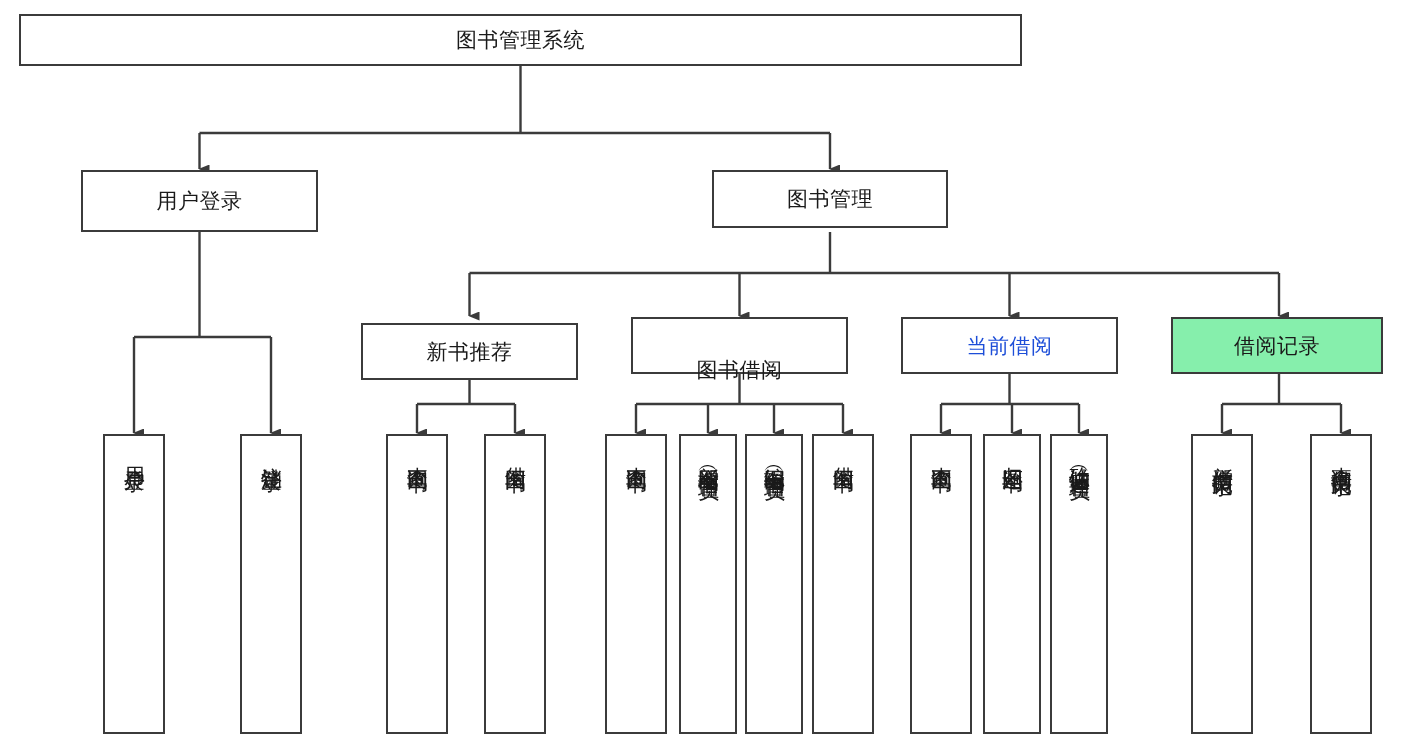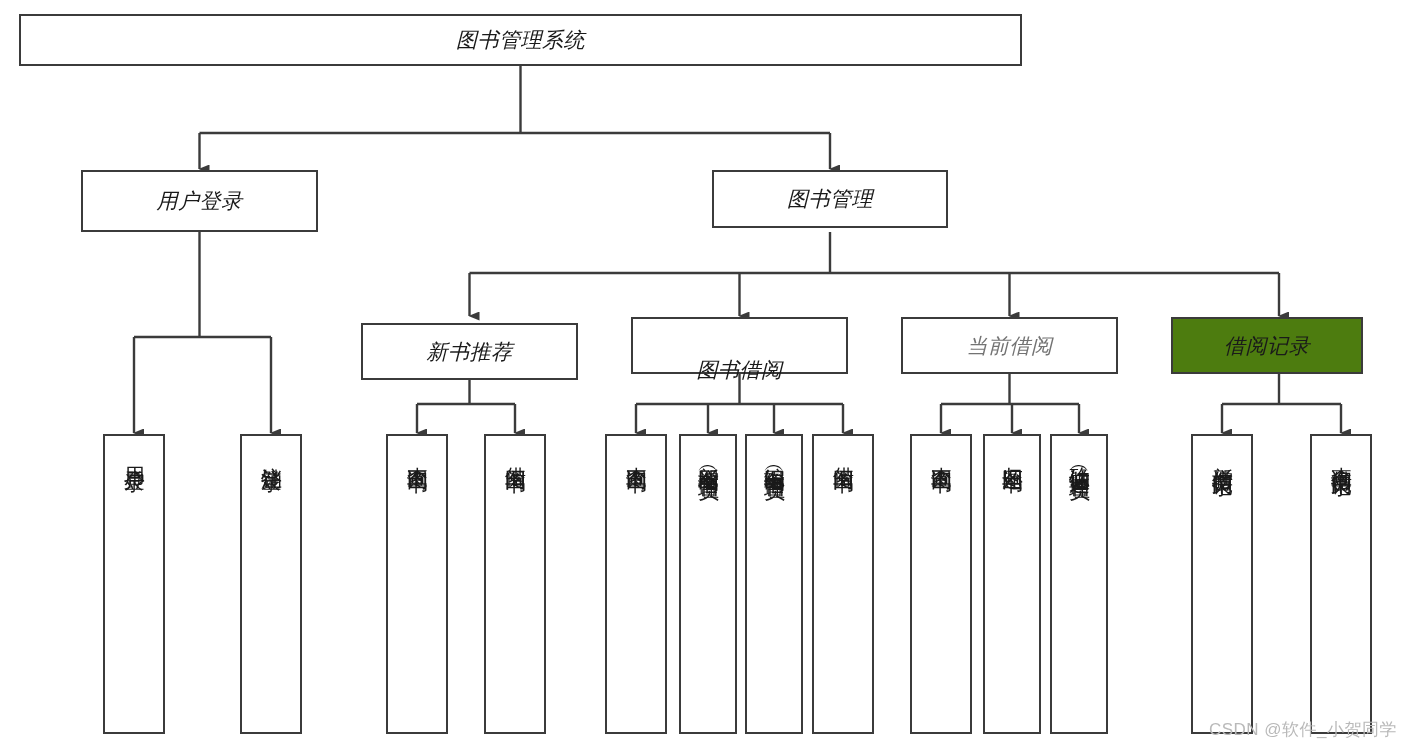--- a/index.html
+++ b/index.html
@@ -38,21 +38,20 @@
   }
   .node .label {
     display: block;
     text-align: center;
     letter-spacing: 0.5px;
   }
   .node.horizontal .label {
     font-size: 21px;
     line-height: 1.1;
     white-space: nowrap;
-    font-style: italic;
   }
   .node.vertical {
     align-items: flex-start;
     justify-content: center;
     padding-top: 14px;
   }
   .node.vertical .label {
     writing-mode: vertical-rl;
     text-orientation: upright;
     font-size: 21px;
@@ -129,23 +128,23 @@
       <div class="node horizontal" style="left: 712px; top: 170px; width: 236px; height: 58px; border-color: rgb(59, 59, 59); background: rgb(255, 255, 255);">
         <span class="label" style="color: rgb(26, 26, 26);">图书管理</span>
       </div>
       <div class="node horizontal" style="left: 361px; top: 317px; width: 217px; height: 57px; border-color: rgb(59, 59, 59); background: rgb(255, 255, 255); margin-top: 6px;">
         <span class="label" style="color: rgb(26, 26, 26);">新书推荐</span>
       </div>
       <div class="node horizontal" style="left: 631px; top: 317px; width: 217px; height: 57px; border-color: rgb(59, 59, 59); background: rgb(255, 255, 255);">
         <span class="label" style="color: rgb(26, 26, 26); margin-top: 48px;">图书借阅</span>
       </div>
       <div class="node horizontal" style="left: 901px; top: 317px; width: 217px; height: 57px; border-color: rgb(59, 59, 59); background: rgb(255, 255, 255);">
-        <span class="label" style="color: #737373;">当前借阅</span>
+        <span class="label" style="color: #1d4ed8;">当前借阅</span>
       </div>
-      <div class="node horizontal" style="left: 1171px; top: 317px; width: 192px; height: 57px; border-color: rgb(59, 59, 59); background: #4d7c0f;">
+      <div class="node horizontal" style="left: 1171px; top: 317px; width: 212px; height: 57px; border-color: rgb(59, 59, 59); background: #86efac;">
         <span class="label" style="color: rgb(26, 26, 26);">借阅记录</span>
       </div>
       <div class="node vertical" style="left: 103px; top: 434px; width: 62px; height: 300px; border-color: rgb(59, 59, 59); background: rgb(255, 255, 255);">
         <span class="label" style="color: rgb(26, 26, 26);">用户登录</span>
       </div>
       <div class="node vertical" style="left: 240px; top: 434px; width: 62px; height: 300px; border-color: rgb(59, 59, 59); background: rgb(255, 255, 255);">
         <span class="label" style="color: rgb(26, 26, 26);">注销登录</span>
       </div>
       <div class="node vertical" style="left: 386px; top: 434px; width: 62px; height: 300px; border-color: rgb(59, 59, 59); background: rgb(255, 255, 255);">
         <span class="label" style="color: rgb(26, 26, 26);">查询图书</span>
@@ -175,14 +174,13 @@
         <span class="label" style="color: rgb(26, 26, 26);">确认归还（管理员）</span>
       </div>
       <div class="node vertical" style="left: 1191px; top: 434px; width: 62px; height: 300px; border-color: rgb(59, 59, 59); background: rgb(255, 255, 255);">
         <span class="label" style="color: rgb(26, 26, 26);">新增借阅记录</span>
       </div>
       <div class="node vertical" style="left: 1310px; top: 434px; width: 62px; height: 300px; border-color: rgb(59, 59, 59); background: rgb(255, 255, 255);">
         <span class="label" style="color: rgb(26, 26, 26);">查询借阅记录</span>
       </div>
     </div>
 
-  <div class="watermark">CSDN @软件_小贺同学</div>
 </div>
 
 </body></html>

